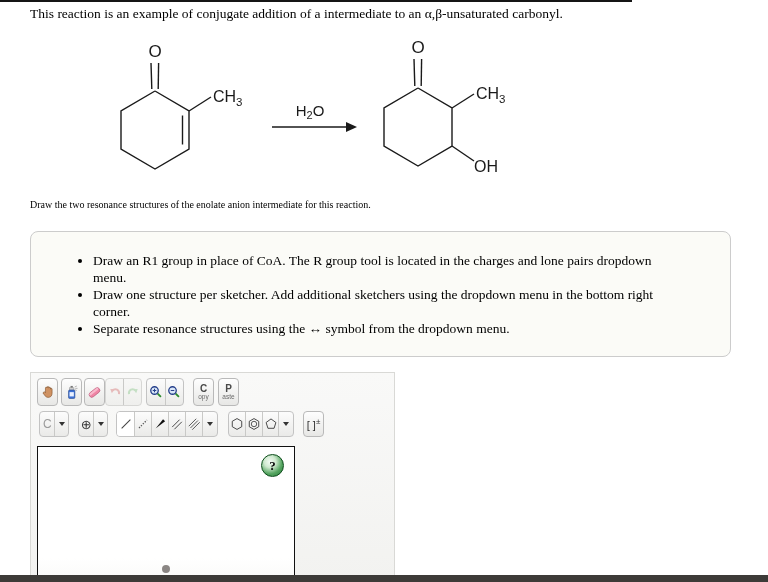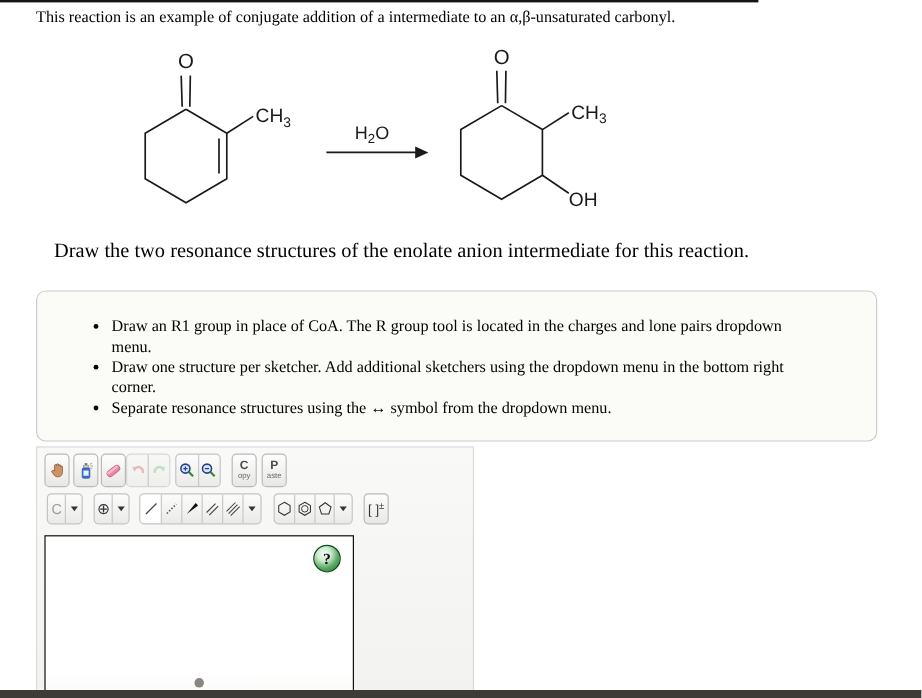--- a/index.html
+++ b/index.html
@@ -2,26 +2,26 @@
 <html><head>
 <meta charset="utf-8">
 <style>
   html,body{margin:0;padding:0;}
   body{
     position:relative;width:768px;height:582px;overflow:hidden;
     background:#ffffff;font-family:"Liberation Serif", serif;color:#000;
   }
   .topline{position:absolute;left:0;top:0;width:632px;height:2px;background:#151515;}
   .intro{position:absolute;left:30px;top:6px;width:720px;font-size:13.5px;}
-  .prompt{position:absolute;left:45px;top:199px;width:720px;font-size:17px;}
+  .prompt{position:absolute;left:30px;top:199px;width:720px;font-size:10px;}
   .reaction-svg{position:absolute;left:100px;top:33px;}
   .reaction-svg text{font-family:"Liberation Sans", sans-serif;fill:#1a1a1a;}
 
   .note-box{
-    position:absolute;left:30px;top:242px;width:701px;height:126px;
+    position:absolute;left:30px;top:231px;width:701px;height:126px;
     background:#fbfbf7;border:1px solid #cccccc;border-radius:8px;box-sizing:border-box;
   }
   .note-box ul{margin:21px 0 0 0;padding:0 45px 0 62px;}
   .note-box li{font-size:13.5px;line-height:16.5px;margin-bottom:1px;}
 
   .sketcher{
     position:absolute;left:30px;top:372px;width:365px;height:211px;
     background:linear-gradient(#f9f9f8,#f2f2f0);border:1px solid #d9d9d6;
     box-sizing:border-box;overflow:hidden;
   }

